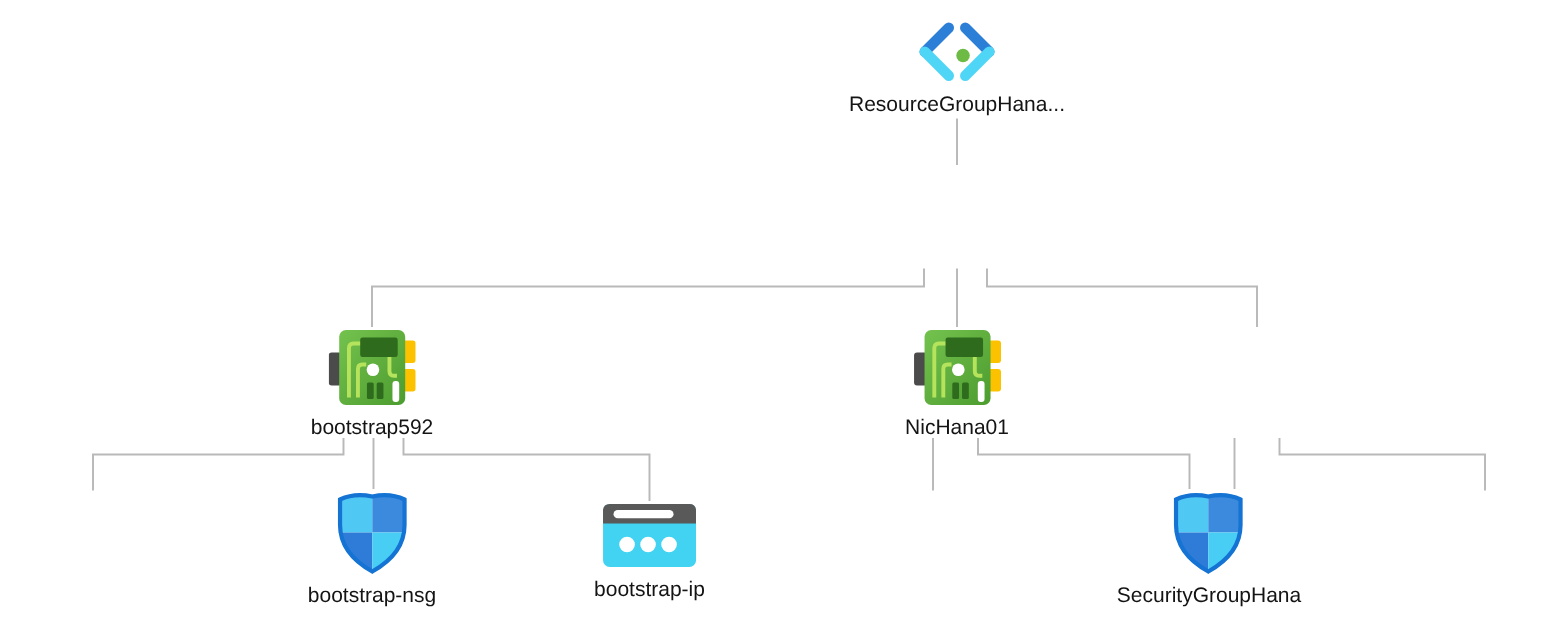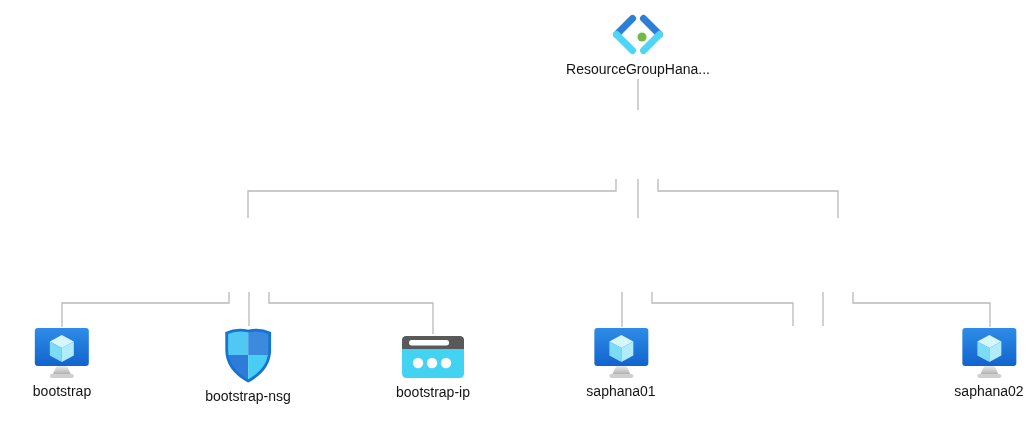--- a/index.html
+++ b/index.html
@@ -58,34 +58,57 @@
       <line x1="22.5" y1="5.5" x2="6.5" y2="21.5" stroke="#2b7fd6" stroke-width="7" stroke-linecap="round"></line>
       <line x1="6.5" y1="21.5" x2="22.5" y2="37.5" stroke="#4fd6f7" stroke-width="7" stroke-linecap="round"></line>
       <line x1="33.5" y1="5.5" x2="49.5" y2="21.5" stroke="#2b7fd6" stroke-width="7" stroke-linecap="round"></line>
       <line x1="49.5" y1="21.5" x2="33.5" y2="37.5" stroke="#4fd6f7" stroke-width="7" stroke-linecap="round"></line>
       <circle cx="32" cy="24" r="4.5" fill="#6dbb45"></circle>
     </svg>
     <div class="label">ResourceGroupHana...</div>
   </div>
 
 
+  <div class="node" style="left:232px;top:218px">
+    <svg class="icon" width="58" height="54" viewBox="0 0 58 54">
+      <rect x="0" y="17" width="9" height="22" rx="2" fill="#4b4b4b"></rect>
+      <rect x="49" y="9" width="9" height="15" rx="2" fill="#fcc200"></rect>
+      <rect x="49" y="28" width="9" height="15" rx="2" fill="#fcc200"></rect>
+      <rect x="7" y="2" width="44" height="50" rx="4.5" fill="url(#nicGrad)"></rect>
+      <path d="M13.5,47 V14 Q13.5,11 16.5,11 H26" fill="none" stroke="#b6e35c" stroke-width="2.6"></path>
+      <path d="M19.5,47 V28 Q19.5,25 22.5,25 H25" fill="none" stroke="#b6e35c" stroke-width="2.6"></path>
+      <path d="M40.5,19 V29.5 Q40.5,32.5 43.5,32.5 H45.5" fill="none" stroke="#b6e35c" stroke-width="2.6"></path>
+      <rect x="21" y="7" width="25" height="13" rx="1.5" fill="#2f6b1d"></rect>
+      <circle cx="29.5" cy="28.5" r="4.2" fill="#ffffff"></circle>
+      <rect x="25.5" y="37" width="4.5" height="11" rx="1" fill="#2f6b1d"></rect>
+      <rect x="32" y="37" width="4.5" height="11" rx="1" fill="#2f6b1d"></rect>
+      <rect x="42.5" y="36" width="4.5" height="14" rx="2" fill="#ffffff"></rect>
+    </svg>
+    <div class="label">bootstrap592</div>
+  </div>
+
+  <div class="node" style="left:622px;top:218px">
+    <svg class="icon" width="58" height="54" viewBox="0 0 58 54">
+      <rect x="0" y="17" width="9" height="22" rx="2" fill="#4b4b4b"></rect>
+      <rect x="49" y="9" width="9" height="15" rx="2" fill="#fcc200"></rect>
+      <rect x="49" y="28" width="9" height="15" rx="2" fill="#fcc200"></rect>
+      <rect x="7" y="2" width="44" height="50" rx="4.5" fill="url(#nicGrad)"></rect>
+      <path d="M13.5,47 V14 Q13.5,11 16.5,11 H26" fill="none" stroke="#b6e35c" stroke-width="2.6"></path>
+      <path d="M19.5,47 V28 Q19.5,25 22.5,25 H25" fill="none" stroke="#b6e35c" stroke-width="2.6"></path>
+      <path d="M40.5,19 V29.5 Q40.5,32.5 43.5,32.5 H45.5" fill="none" stroke="#b6e35c" stroke-width="2.6"></path>
+      <rect x="21" y="7" width="25" height="13" rx="1.5" fill="#2f6b1d"></rect>
+      <circle cx="29.5" cy="28.5" r="4.2" fill="#ffffff"></circle>
+      <rect x="25.5" y="37" width="4.5" height="11" rx="1" fill="#2f6b1d"></rect>
+      <rect x="32" y="37" width="4.5" height="11" rx="1" fill="#2f6b1d"></rect>
+      <rect x="42.5" y="36" width="4.5" height="14" rx="2" fill="#ffffff"></rect>
+    </svg>
+    <div class="label">NicHana01</div>
+  </div>
 
 
-
-  <div class="node" style="left:46px;top:327px">
-    <svg class="icon" width="58" height="52" viewBox="0 0 58 52">
-      <rect x="2" y="1" width="54" height="38" rx="3" fill="url(#vmGrad)"></rect>
-      <polygon points="29,8 41,14.5 29,21 17,14.5" fill="#d6f5fd"></polygon>
-      <polygon points="17,14.5 29,21 29,35 17,28.5" fill="#7cdcf8"></polygon>
-      <polygon points="41,14.5 29,21 29,35 41,28.5" fill="#b0ecfb"></polygon>
-      <polygon points="24,39 34,39 38,47 20,47" fill="url(#standGrad)"></polygon>
-      <rect x="17" y="47" width="24" height="4" rx="2" fill="#cfcfcf"></rect>
-    </svg>
-    <div class="label">bootstrap</div>
-  </div>
 
   <div class="node" style="left:232px;top:326px">
     <svg class="icon" width="50" height="58" viewBox="0 0 50 58">
       <g clip-path="url(#shieldClip)">
         <rect x="0" y="0" width="25" height="29" fill="#4fc9f3"></rect>
         <rect x="25" y="0" width="25" height="29" fill="#3c8ade"></rect>
         <rect x="0" y="29" width="25" height="29" fill="#2e7cd7"></rect>
         <rect x="25" y="29" width="25" height="29" fill="#48cdf5"></rect>
       </g>
       <path d="M3.5,7 Q13,2.5 25,5 Q37,2.5 46.5,7 L46.5,24 Q46.5,43 25,55 Q3.5,43 3.5,24 Z" fill="none" stroke="#1473d3" stroke-width="2.8"></path>
@@ -98,38 +121,28 @@
       <rect x="0" y="2" width="62" height="42" rx="4.5" fill="#42d2f2"></rect>
       <path d="M0,15 V6.5 Q0,2 4.5,2 H57.5 Q62,2 62,6.5 V15 Z" fill="#595959"></path>
       <rect x="7" y="6" width="40" height="5.5" rx="2.75" fill="#ffffff"></rect>
       <circle cx="16" cy="29" r="5.2" fill="#ffffff"></circle>
       <circle cx="30" cy="29" r="5.2" fill="#ffffff"></circle>
       <circle cx="44" cy="29" r="5.2" fill="#ffffff"></circle>
     </svg>
     <div class="label">bootstrap-ip</div>
   </div>
 
-  <div class="node" style="left:605px;top:327px">
-    <svg class="icon" width="58" height="52" viewBox="0 0 58 52">
-      <rect x="2" y="1" width="54" height="38" rx="3" fill="url(#vmGrad)"></rect>
-      <polygon points="29,8 41,14.5 29,21 17,14.5" fill="#d6f5fd"></polygon>
-      <polygon points="17,14.5 29,21 29,35 17,28.5" fill="#7cdcf8"></polygon>
-      <polygon points="41,14.5 29,21 29,35 41,28.5" fill="#b0ecfb"></polygon>
-      <polygon points="24,39 34,39 38,47 20,47" fill="url(#standGrad)"></polygon>
-      <rect x="17" y="47" width="24" height="4" rx="2" fill="#cfcfcf"></rect>
+
+  <div class="node" style="left:790px;top:326px">
+    <svg class="icon" width="50" height="58" viewBox="0 0 50 58">
+      <g clip-path="url(#shieldClip)">
+        <rect x="0" y="0" width="25" height="29" fill="#4fc9f3"></rect>
+        <rect x="25" y="0" width="25" height="29" fill="#3c8ade"></rect>
+        <rect x="0" y="29" width="25" height="29" fill="#2e7cd7"></rect>
+        <rect x="25" y="29" width="25" height="29" fill="#48cdf5"></rect>
+      </g>
+      <path d="M3.5,7 Q13,2.5 25,5 Q37,2.5 46.5,7 L46.5,24 Q46.5,43 25,55 Q3.5,43 3.5,24 Z" fill="none" stroke="#1473d3" stroke-width="2.8"></path>
     </svg>
-    <div class="label">saphana01</div>
+    <div class="label">SecurityGroupHana</div>
   </div>
 
-
-  <div class="node" style="left:973px;top:327px">
-    <svg class="icon" width="58" height="52" viewBox="0 0 58 52">
-      <rect x="2" y="1" width="54" height="38" rx="3" fill="url(#vmGrad)"></rect>
-      <polygon points="29,8 41,14.5 29,21 17,14.5" fill="#d6f5fd"></polygon>
-      <polygon points="17,14.5 29,21 29,35 17,28.5" fill="#7cdcf8"></polygon>
-      <polygon points="41,14.5 29,21 29,35 41,28.5" fill="#b0ecfb"></polygon>
-      <polygon points="24,39 34,39 38,47 20,47" fill="url(#standGrad)"></polygon>
-      <rect x="17" y="47" width="24" height="4" rx="2" fill="#cfcfcf"></rect>
-    </svg>
-    <div class="label">saphana02</div>
-  </div>
 
 </div>
 
 </body></html>

